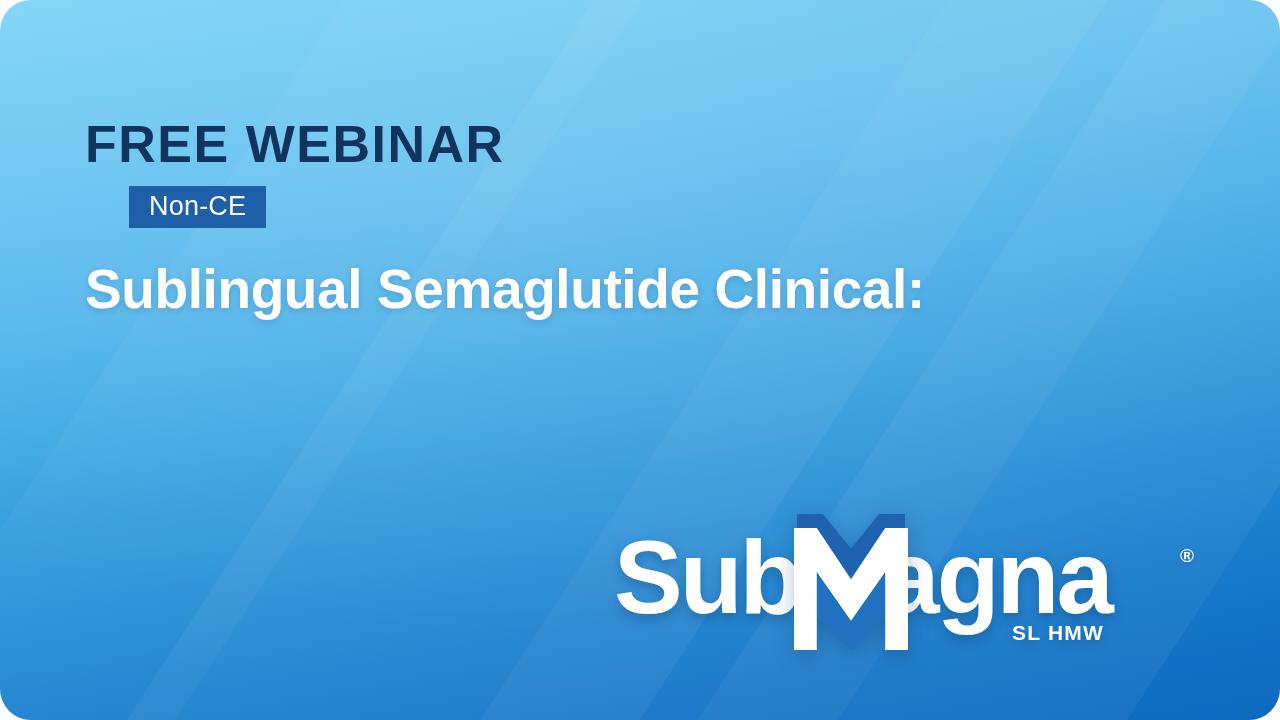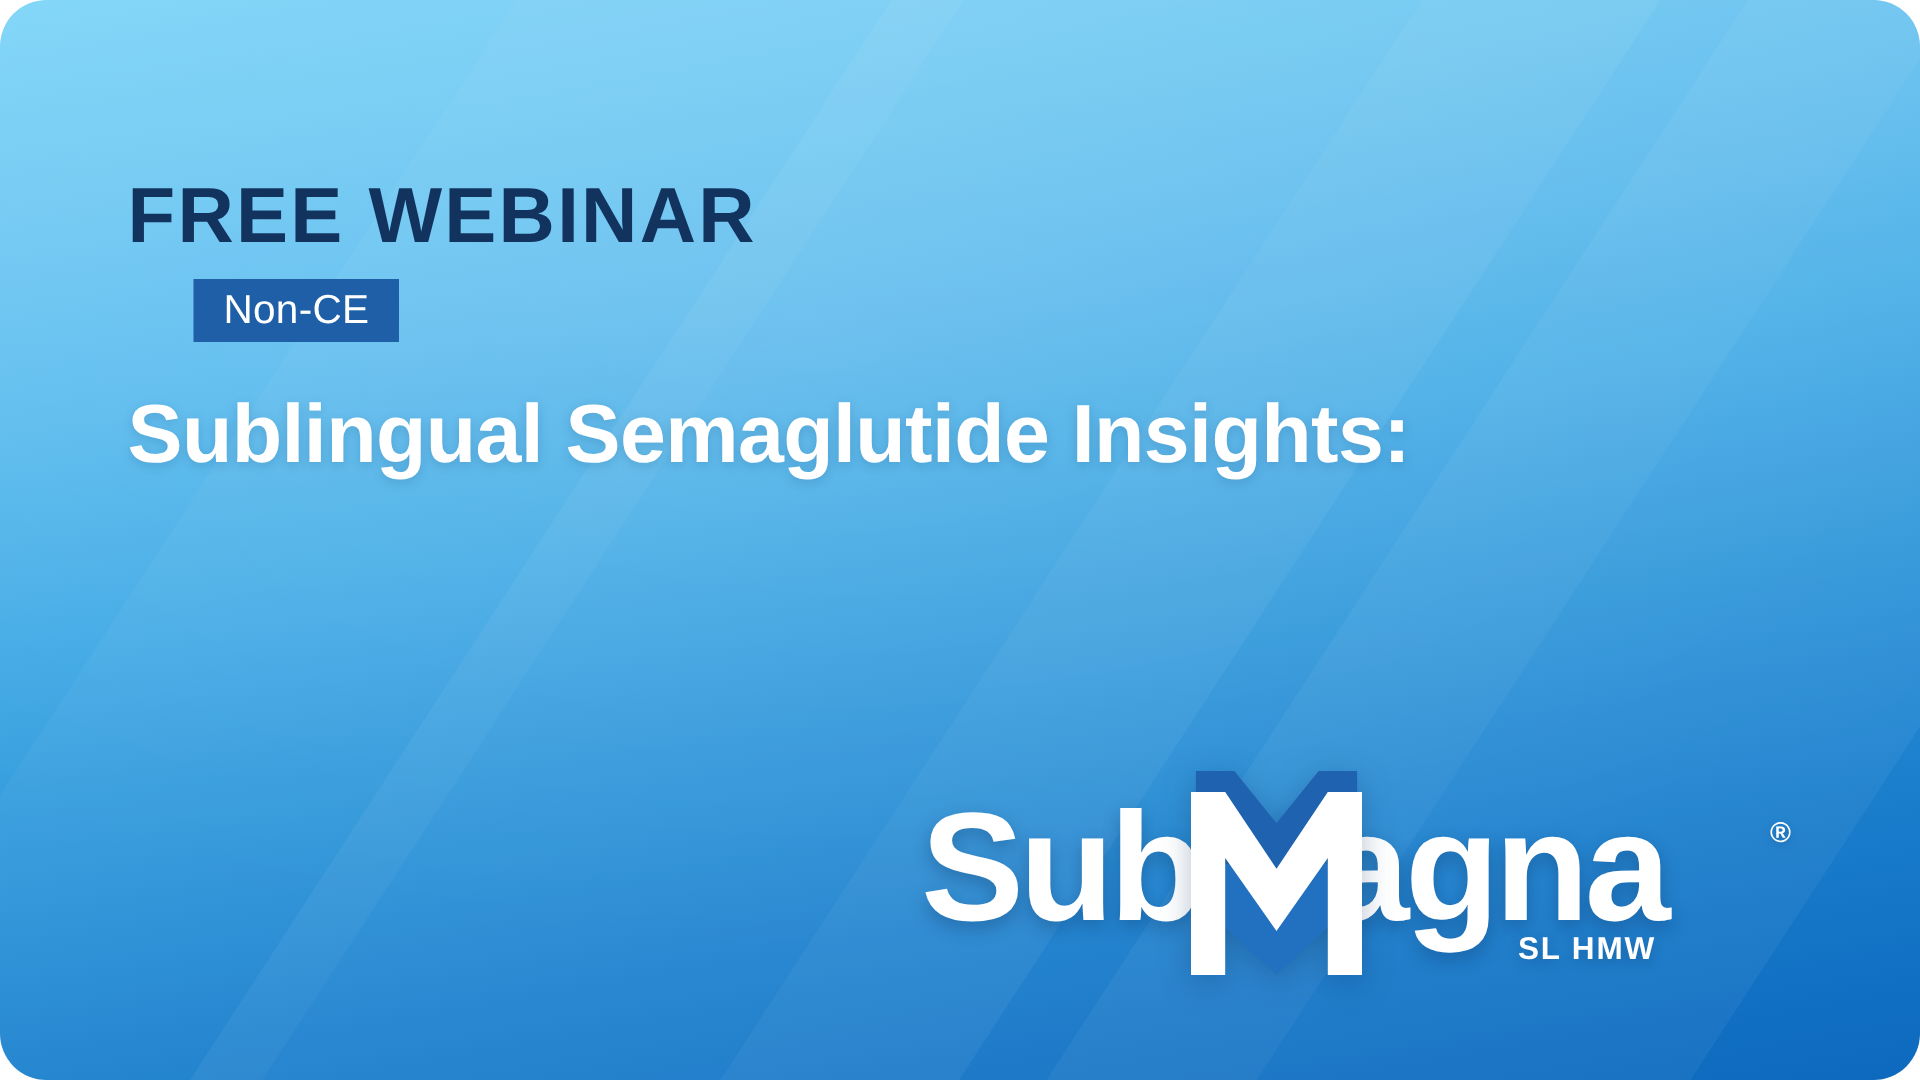--- a/index.html
+++ b/index.html
@@ -196,21 +196,21 @@
   <div class="band band-b"></div>
   <div class="band band-c"></div>
   <div class="vignette"></div>
 
   <div class="content">
 
     <div class="eyebrow">FREE WEBINAR</div>
 
     <div class="badge">Non-CE</div>
 
-    <div class="title">Sublingual Semaglutide Insights:</div>
+    <div class="title">Sublingual Semaglutide Clinical:</div>
 
 
   </div>
 
   <div class="logo">
 
     <div class="logo-wordmark">
       <span>Sub</span><span class="gap">M</span><span>agna</span>
     </div>
 

